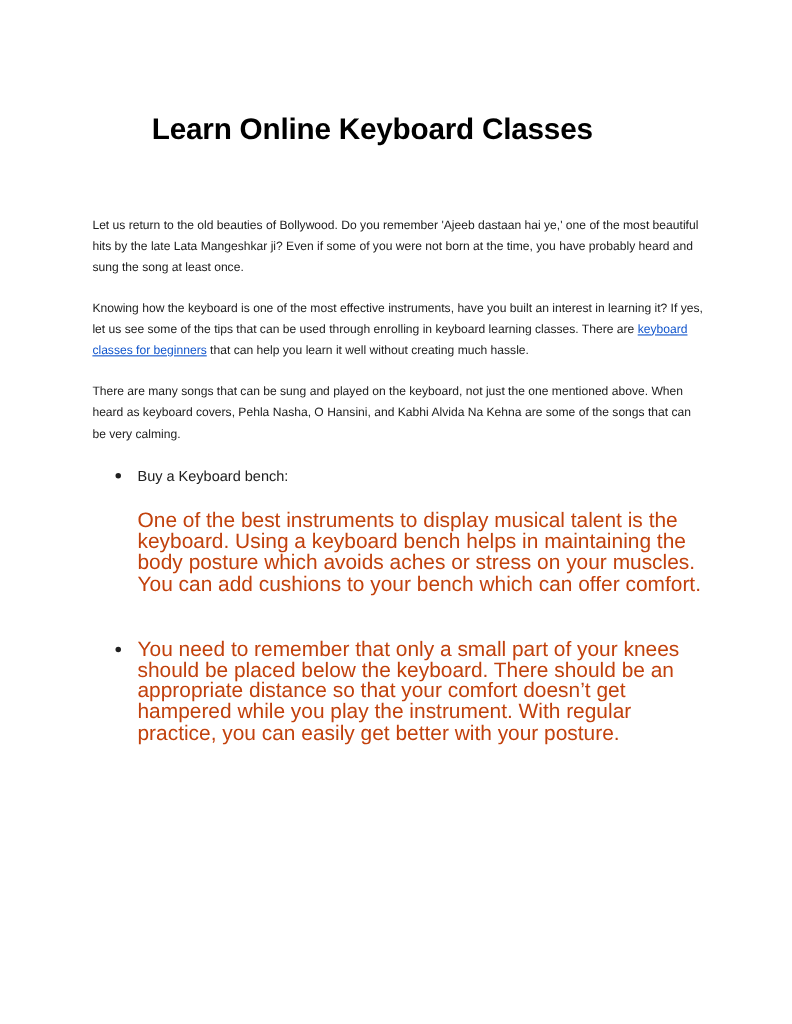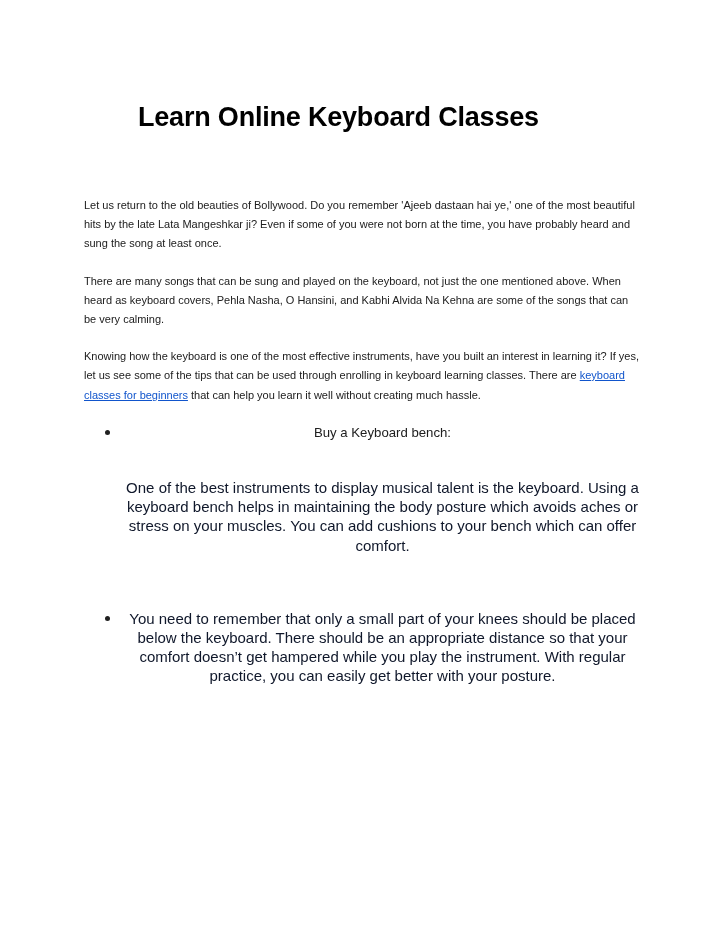--- a/index.html
+++ b/index.html
@@ -46,21 +46,20 @@
     margin-bottom: 0;
   }
   a.inline-link {
     color: #1155cc;
     text-decoration: underline;
   }
   ul.tips-list {
     list-style: none;
     margin: 0;
     padding: 0;
-    text-align: center;
   }
   ul.tips-list > li {
     position: relative;
     padding-left: 41px;
     margin-bottom: 0;
   }
   .bullet-marker {
     position: absolute;
     left: 21px;
     top: 7px;
@@ -68,44 +67,44 @@
     height: 5px;
     border-radius: 50%;
     background: #202020;
   }
   .bullet-heading {
     font-size: 13.2px;
     line-height: 19.2px;
     color: #202020;
   }
   .bullet-body {
-    margin: 36px 0 0 0;
-    font-size: 15px;
+    margin: 22px 0 0 0;
+    font-size: 19px;
     line-height: 19.2px;
-    color: #0f172a;
+    color: #c2410c;
   }
   .list-gap {
     height: 18px;
   }
 </style>
 </head>
 <body>
 
 <div id="page">
 
   <h1 class="doc-title">Learn Online Keyboard Classes</h1>
 
   <div class="body-block">
 
     <p class="para">Let us return to the old beauties of Bollywood. Do you remember 'Ajeeb dastaan hai ye,' one of the most beautiful hits by the late Lata Mangeshkar ji? Even if some of you were not born at the time, you have probably heard and sung the song at least once.</p>
 
 
+    <p class="para"><span>Knowing how the keyboard is one of the most effective instruments, have you built an interest in learning it? If yes, let us see some of the tips that can be used through enrolling in keyboard learning classes. There are </span><a class="inline-link" href="#">keyboard classes for beginners</a><span> that can help you learn it well without creating much hassle.</span></p>
+
     <p class="para">There are many songs that can be sung and played on the keyboard, not just the one mentioned above. When heard as keyboard covers, Pehla Nasha, O Hansini, and Kabhi Alvida Na Kehna are some of the songs that can be very calming.</p>
-
-    <p class="para"><span>Knowing how the keyboard is one of the most effective instruments, have you built an interest in learning it? If yes, let us see some of the tips that can be used through enrolling in keyboard learning classes. There are </span><a class="inline-link" href="#">keyboard classes for beginners</a><span> that can help you learn it well without creating much hassle.</span></p>
 
     <ul class="tips-list">
 
       <li>
         <span class="bullet-marker"></span>
         <div class="bullet-heading">Buy a Keyboard bench:</div>
         <p class="bullet-body">One of the best instruments to display musical talent is the keyboard. Using a keyboard bench helps in maintaining the body posture which avoids aches or stress on your muscles. You can add cushions to your bench which can offer comfort.</p>
       </li>
 
       <div class="list-gap"></div>

